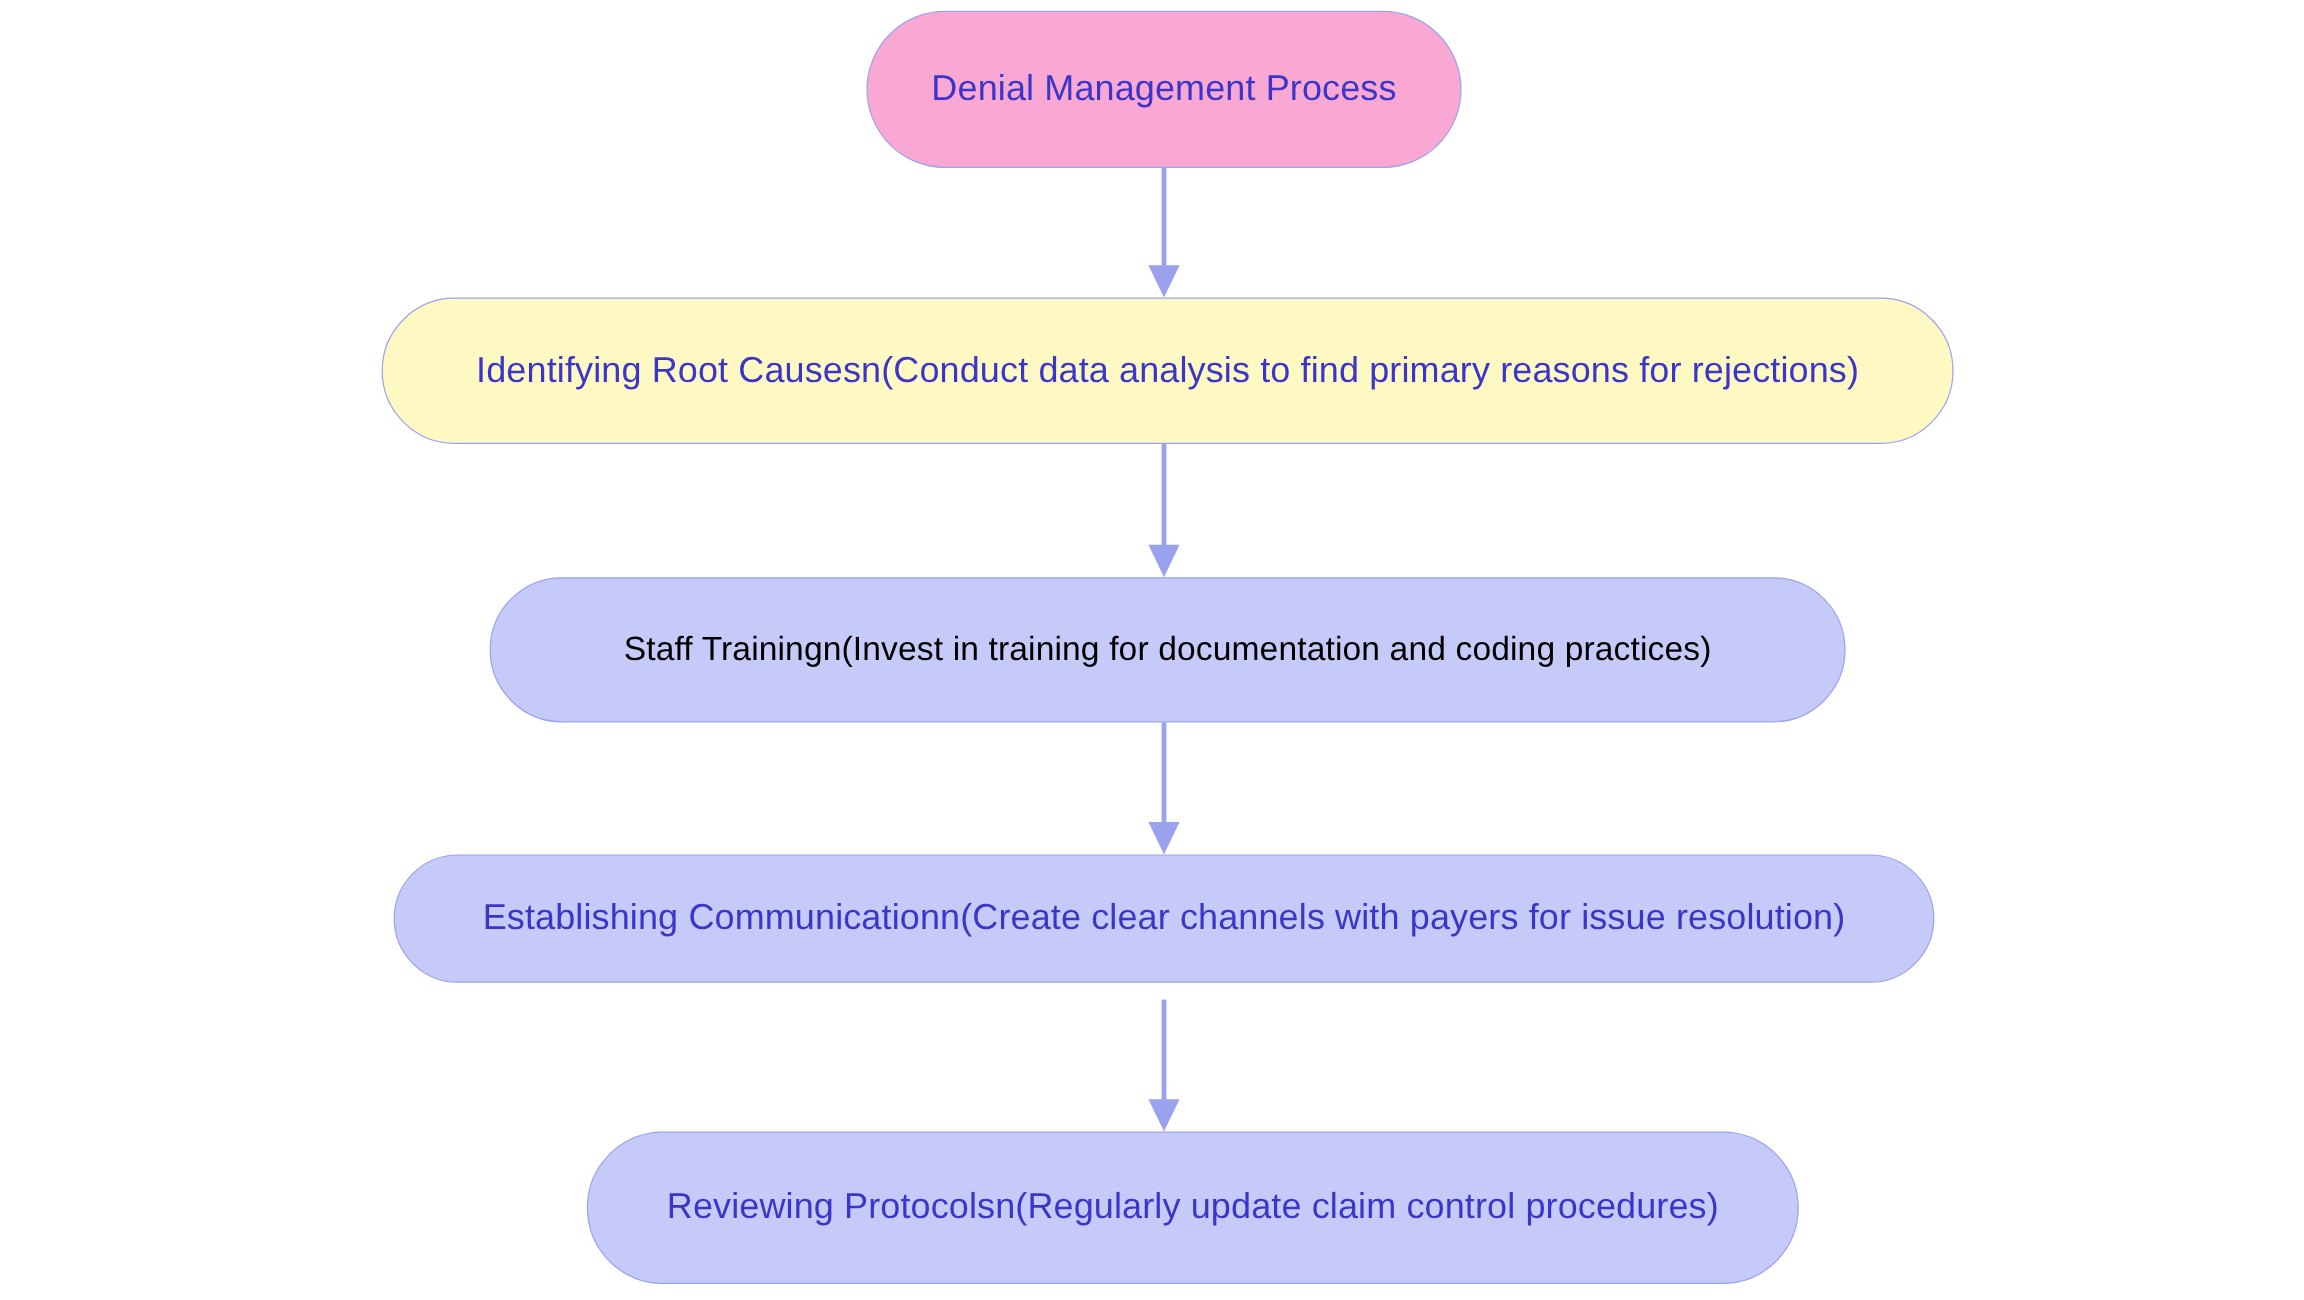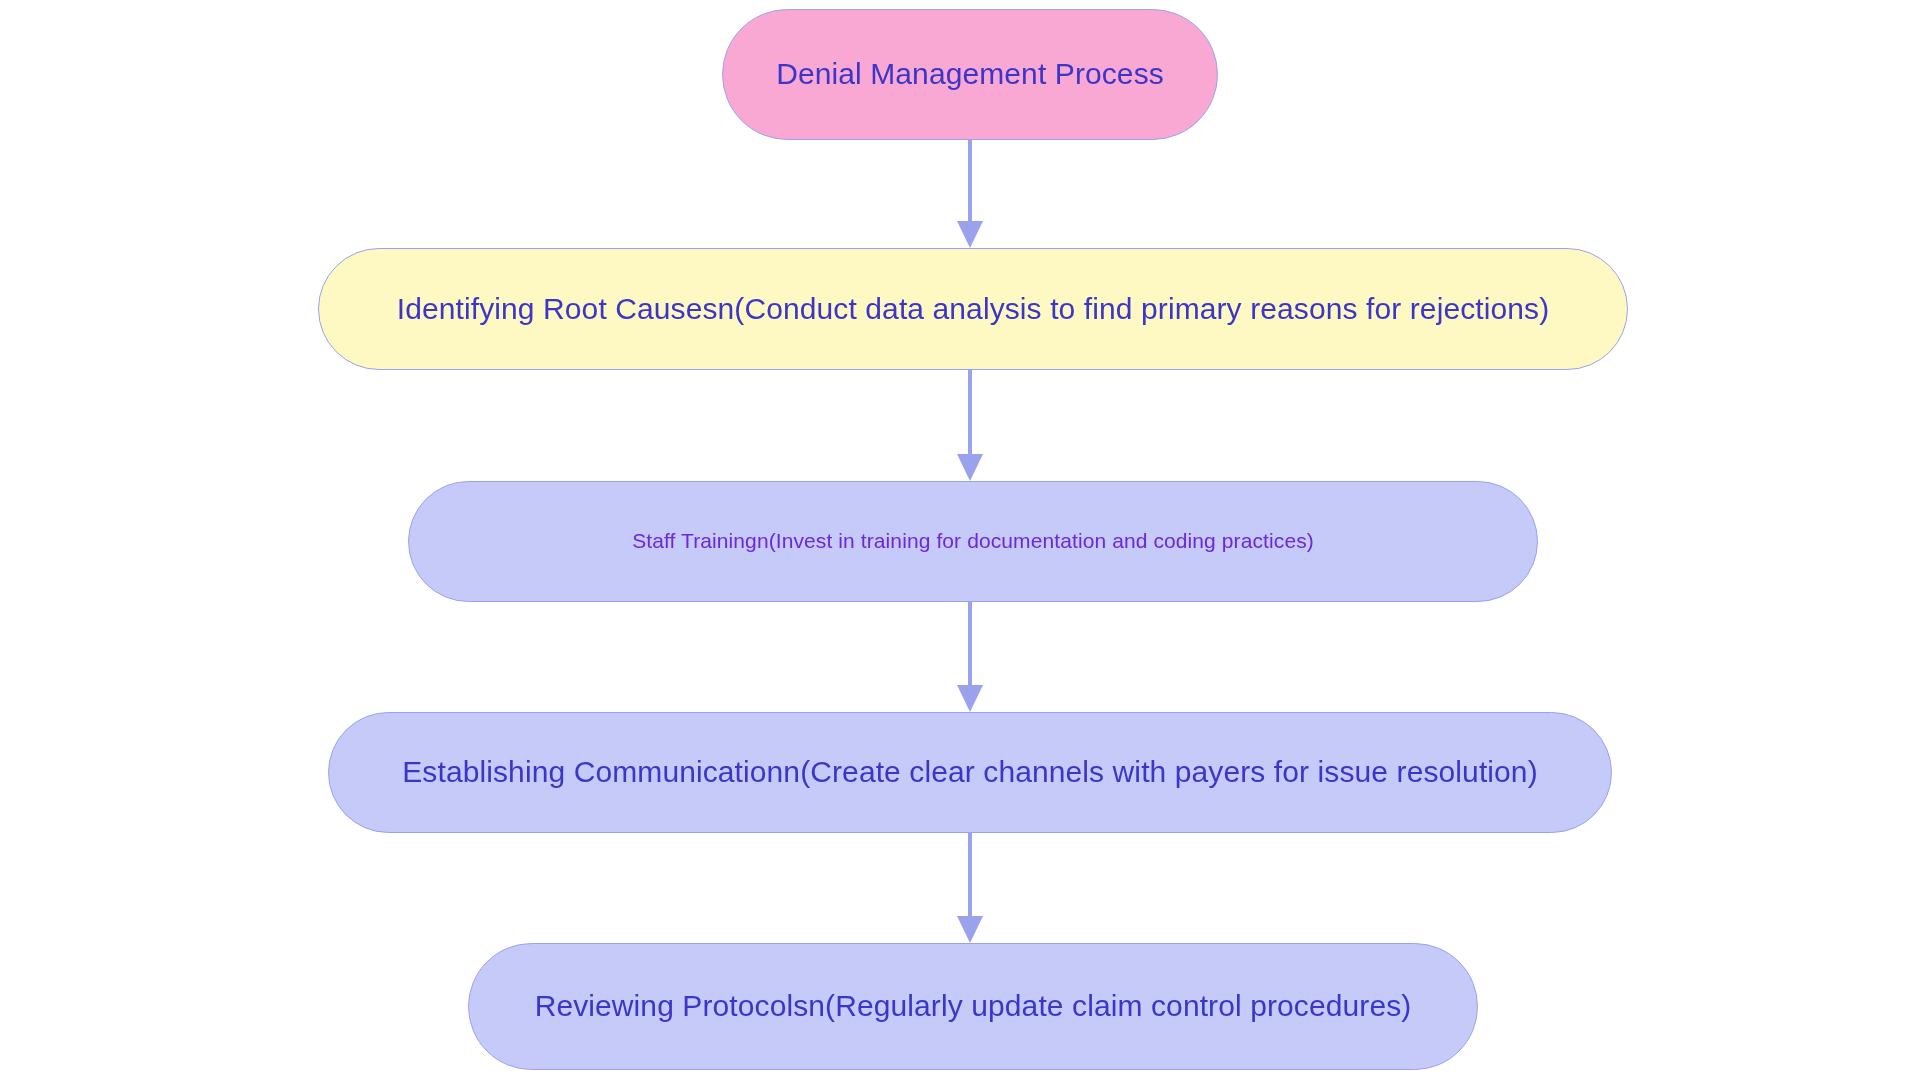--- a/index.html
+++ b/index.html
@@ -75,22 +75,22 @@
         <line x1="20" y1="0" x2="20" y2="85" stroke="#9aa2ee" stroke-width="4"></line>
         <polygon points="7,83 33,83 20,110" fill="#9aa2ee"></polygon>
       </svg>
     </div>
     <div class="flow-node" style="left: 722px; top: 9px; width: 496px; height: 131px; background: #f9a8d4; border-color: rgb(154, 162, 238); color: rgb(59, 54, 201); font-size: 30px;">
       <span class="node-label">Denial Management Process</span>
     </div>
     <div class="flow-node" style="left: 318px; top: 248px; width: 1310px; height: 122px; background: #fef9c3; border-color: rgb(154, 162, 238); color: rgb(59, 54, 201); font-size: 30px;">
       <span class="node-label">Identifying Root Causesn(Conduct data analysis to find primary reasons for rejections)</span>
     </div>
-    <div class="flow-node" style="left: 408px; top: 481px; width: 1130px; height: 121px; background: rgb(198, 202, 249); border-color: rgb(154, 162, 238); color: #6d28d9; font-size: 21px;">
+    <div class="flow-node" style="left: 408px; top: 481px; width: 1130px; height: 121px; background: rgb(198, 202, 249); border-color: rgb(154, 162, 238); color: #000000; font-size: 28px;">
       <span class="node-label">Staff Trainingn(Invest in training for documentation and coding practices)</span>
     </div>
-    <div class="flow-node" style="left: 328px; top: 712px; width: 1284px; height: 121px; background: rgb(198, 202, 249); border-color: rgb(154, 162, 238); color: rgb(59, 54, 201); font-size: 30px;">
+    <div class="flow-node" style="left: 328px; top: 712px; width: 1284px; height: 107px; background: rgb(198, 202, 249); border-color: rgb(154, 162, 238); color: rgb(59, 54, 201); font-size: 30px;">
       <span class="node-label">Establishing Communicationn(Create clear channels with payers for issue resolution)</span>
     </div>
-    <div class="flow-node" style="left: 468px; top: 943px; width: 1010px; height: 127px; background: rgb(198, 202, 249); border-color: rgb(154, 162, 238); color: rgb(59, 54, 201); font-size: 30px;">
+    <div class="flow-node" style="left: 489px; top: 943px; width: 1010px; height: 127px; background: rgb(198, 202, 249); border-color: rgb(154, 162, 238); color: rgb(59, 54, 201); font-size: 30px;">
       <span class="node-label">Reviewing Protocolsn(Regularly update claim control procedures)</span>
     </div>
   </div>
 
 </body></html>

